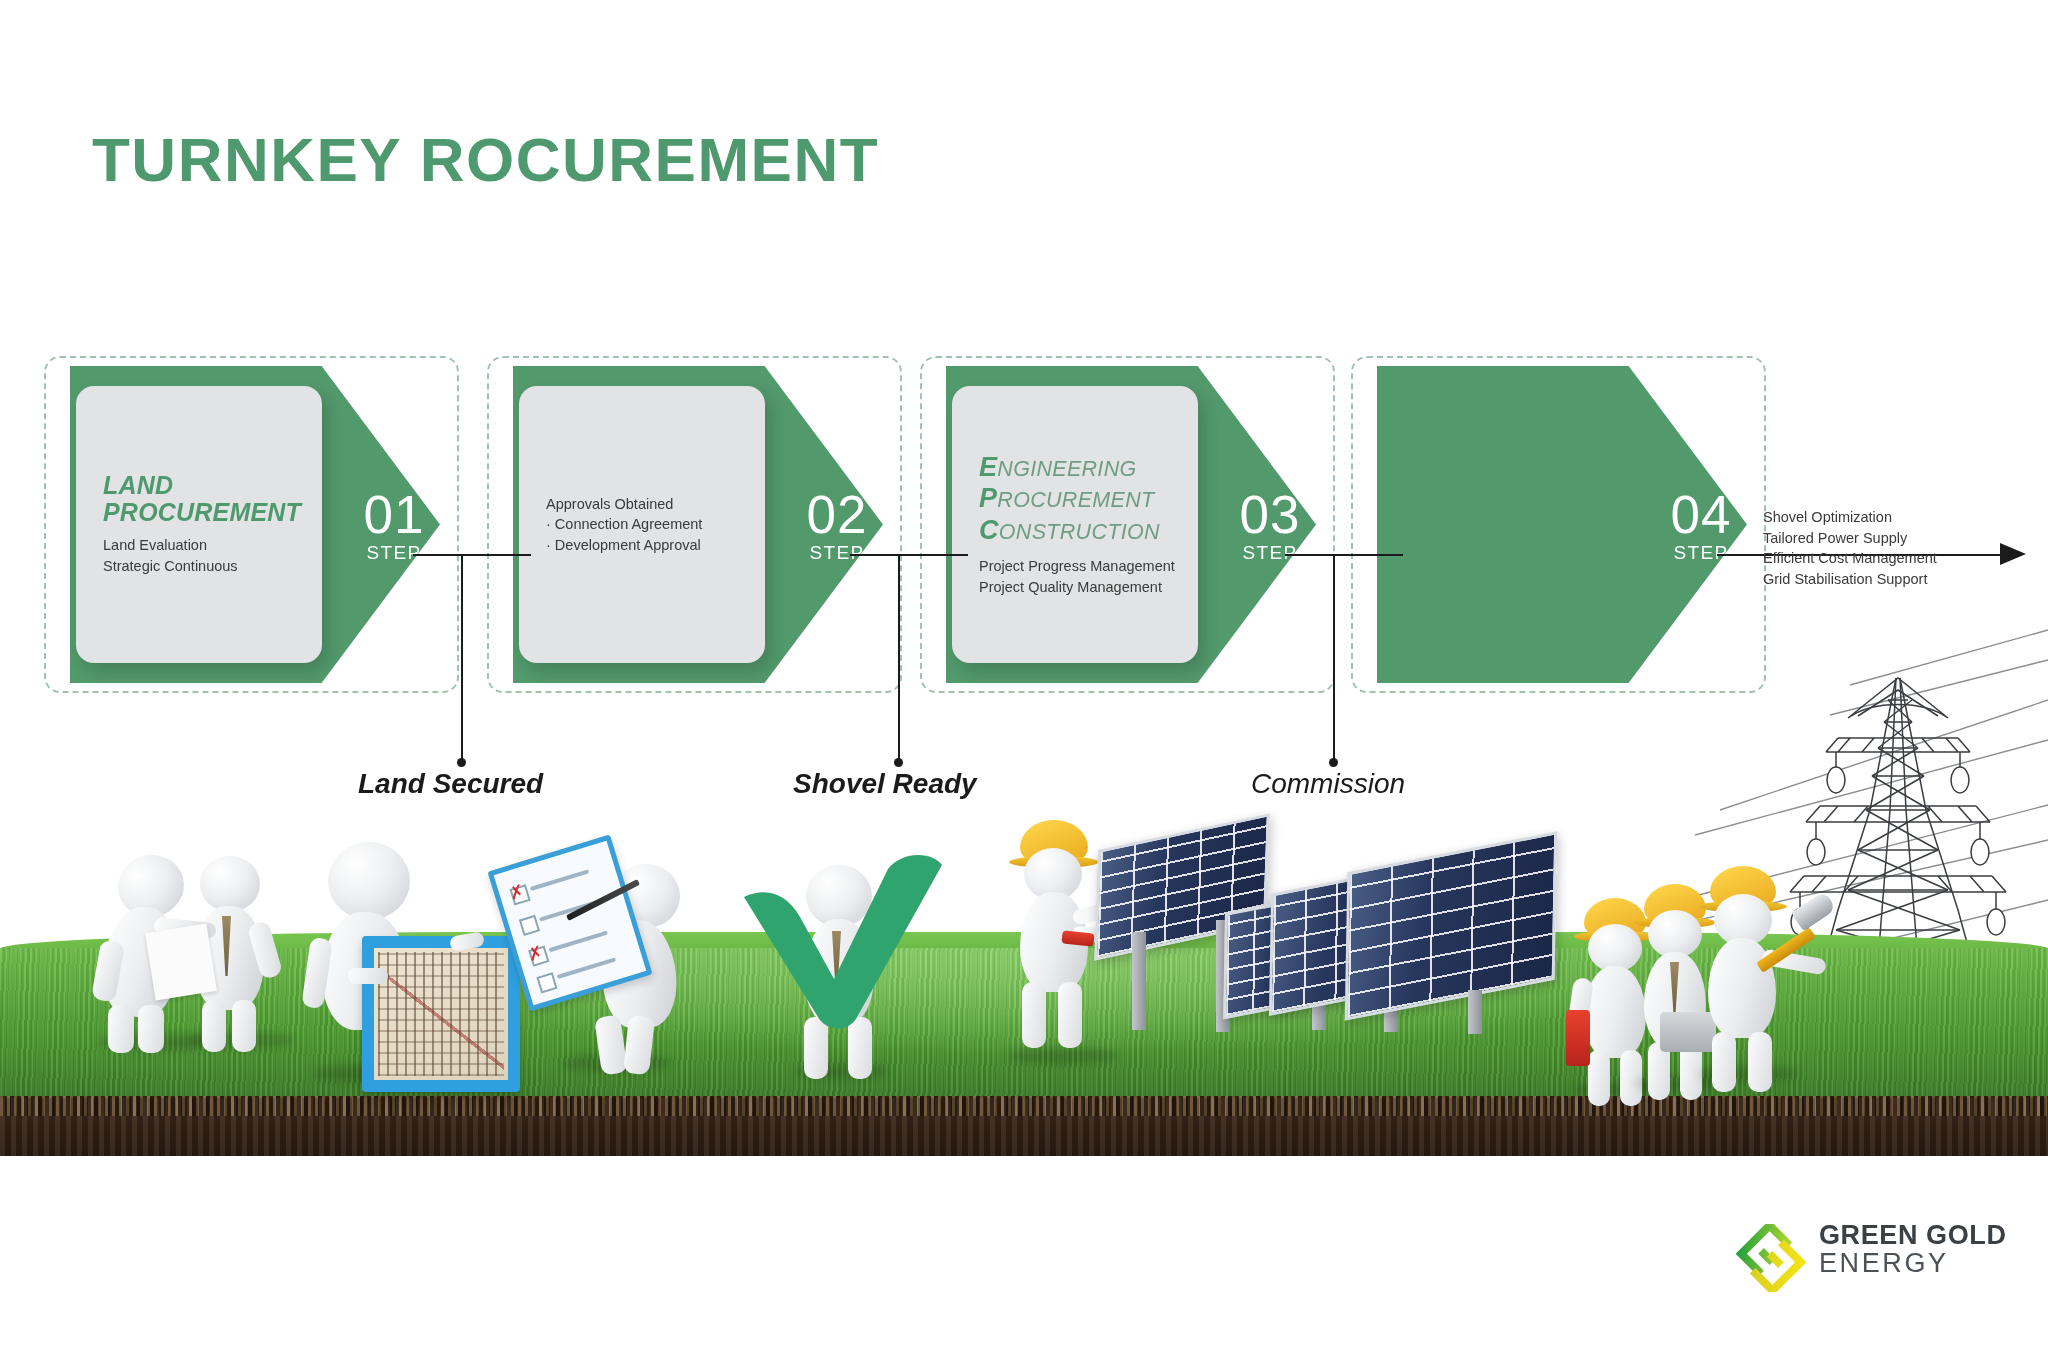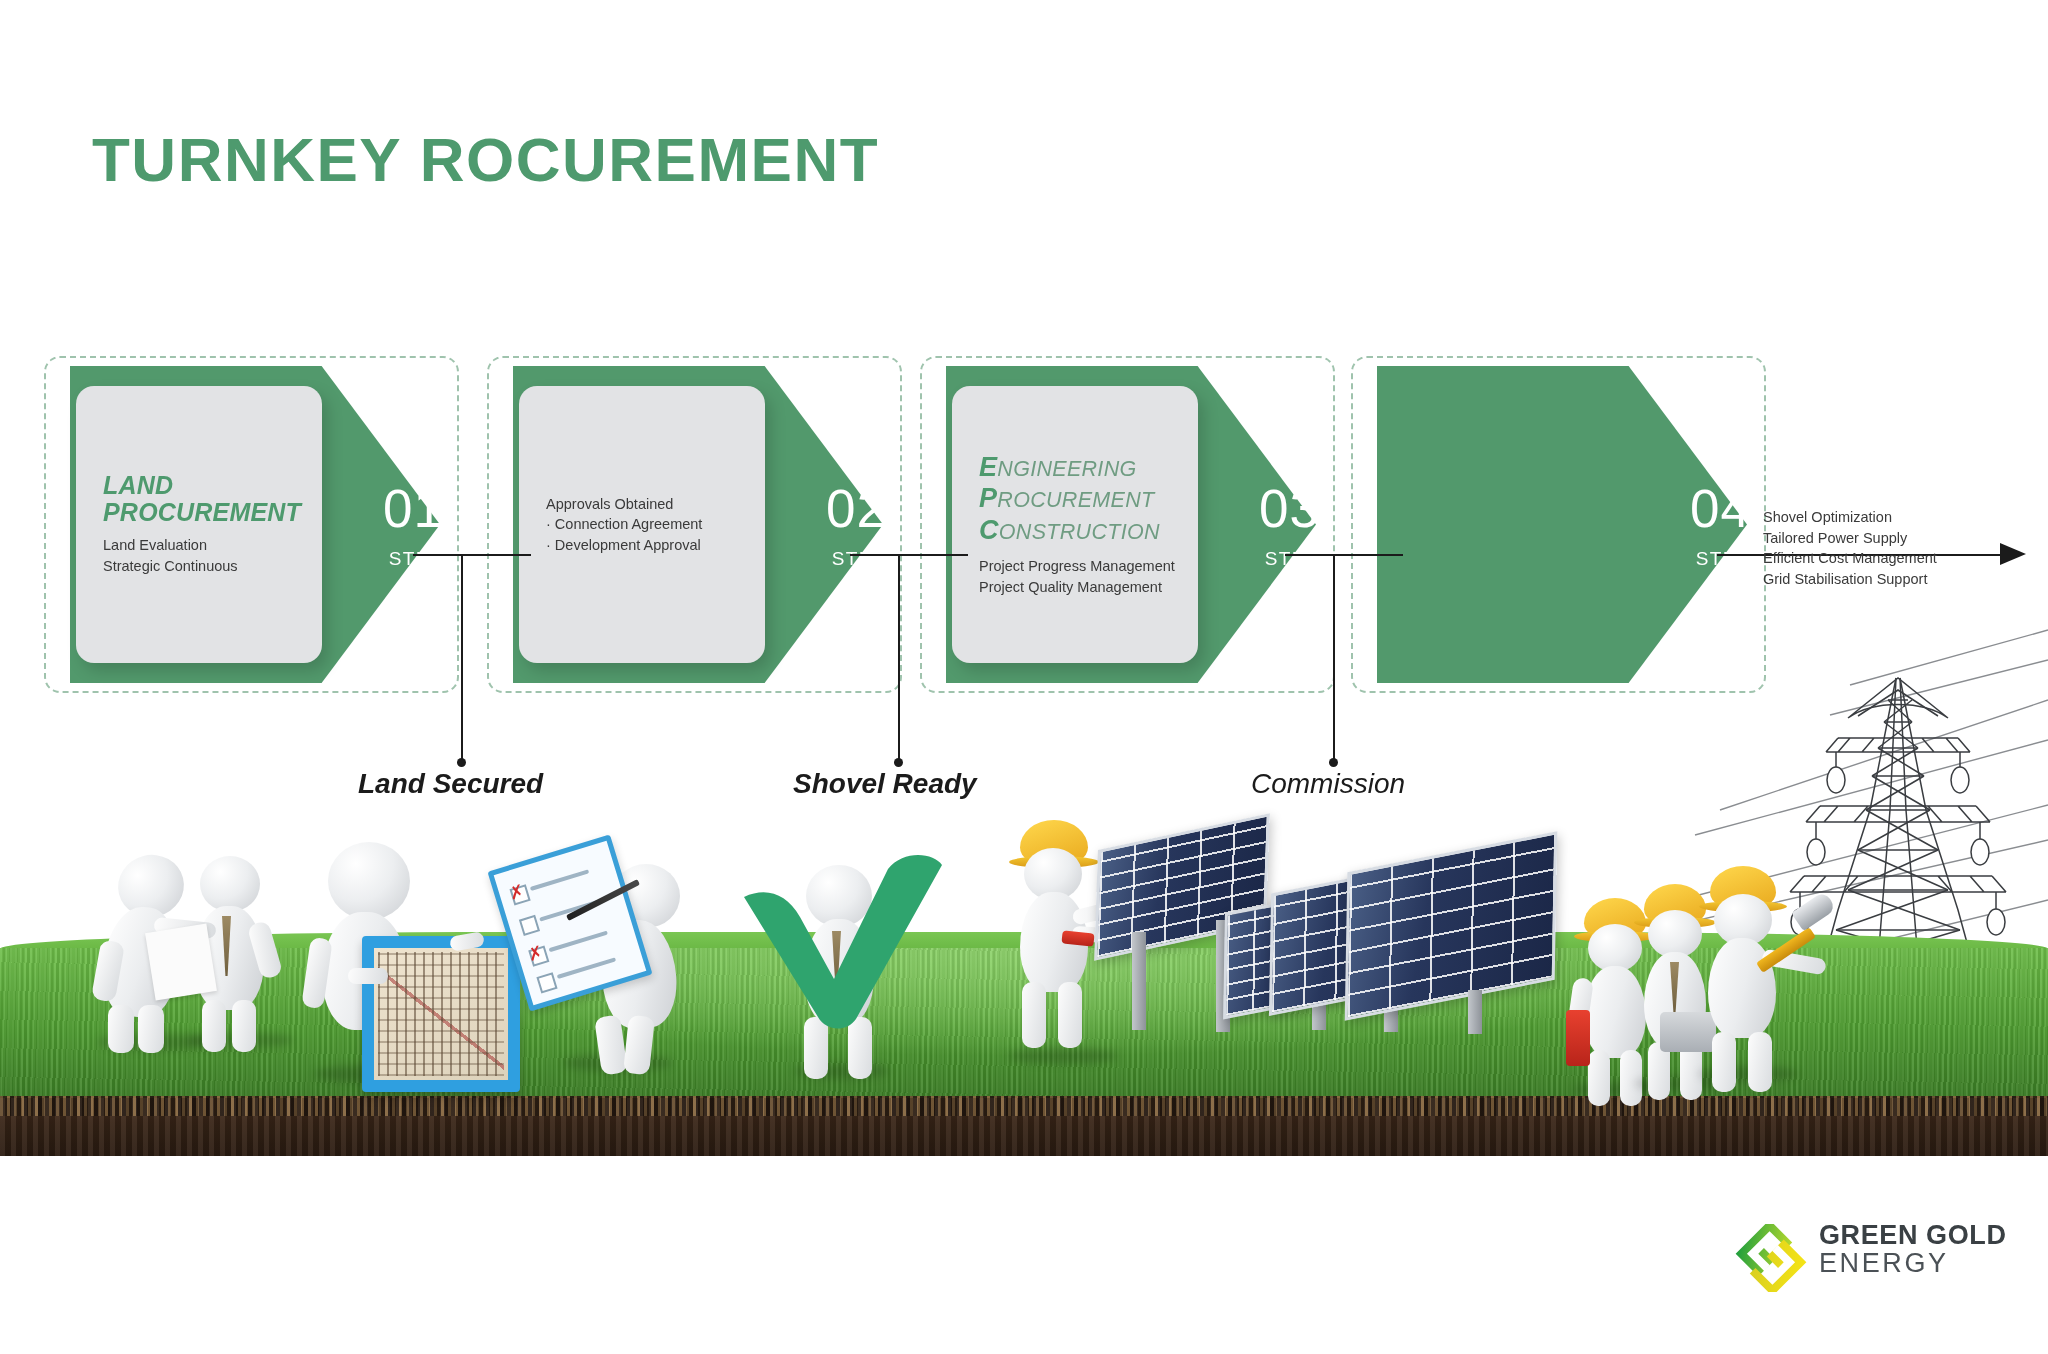--- a/index.html
+++ b/index.html
@@ -44,25 +44,25 @@
     color:#4e9a6e;font-weight:bold;font-style:italic;
     font-size:25px;line-height:1.08;letter-spacing:.2px;margin-bottom:9px;
   }
   .card-line{font-size:14.5px;color:#3a3a3a;line-height:1.42;white-space:nowrap;}
   
   .epc{margin-bottom:9px;}
   .epc-row{font-style:italic;color:#6f9c82;font-size:21.5px;line-height:1.18;letter-spacing:.3px;white-space:nowrap;}
   .epc-row b{color:#4e9a6e;font-size:27px;font-weight:bold;font-style:italic;}
 
   .step-num{
-    position:absolute;left:300px;top:128px;width:100px;
-    color:#ffffff;text-align:right;pointer-events:none;
+    position:absolute;left:300px;top:134px;width:100px;
+    color:#ffffff;text-align:center;pointer-events:none;
   }
   .step-num .num{font-size:53px;line-height:.95;font-weight:300;letter-spacing:1px;}
-  .step-num .lbl{font-size:19px;letter-spacing:1.4px;margin-top:14px;}
+  .step-num .lbl{font-size:19px;letter-spacing:1.4px;margin-top:2px;}
 
   
   .conn-h{position:absolute;height:0;border-top:2px solid #1b1b1b;}
   .conn-v{position:absolute;width:0;border-left:2px solid #1b1b1b;}
   .conn-dot{position:absolute;width:9px;height:9px;border-radius:50%;background:#1b1b1b;}
   .milestone{
     position:absolute;font-size:28px;color:#1b1b1b;white-space:nowrap;
   }
   .milestone.bold{font-weight:bold;font-style:italic;}
   .milestone.plain{font-style:italic;font-weight:normal;}

